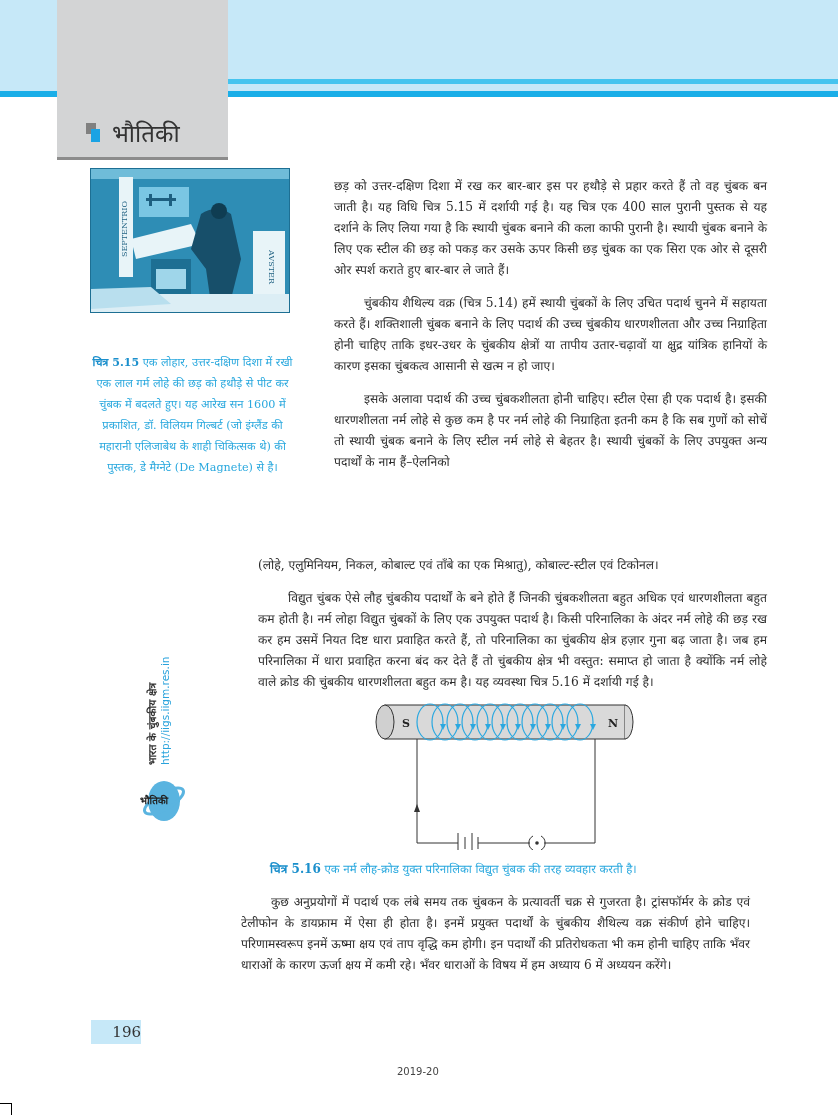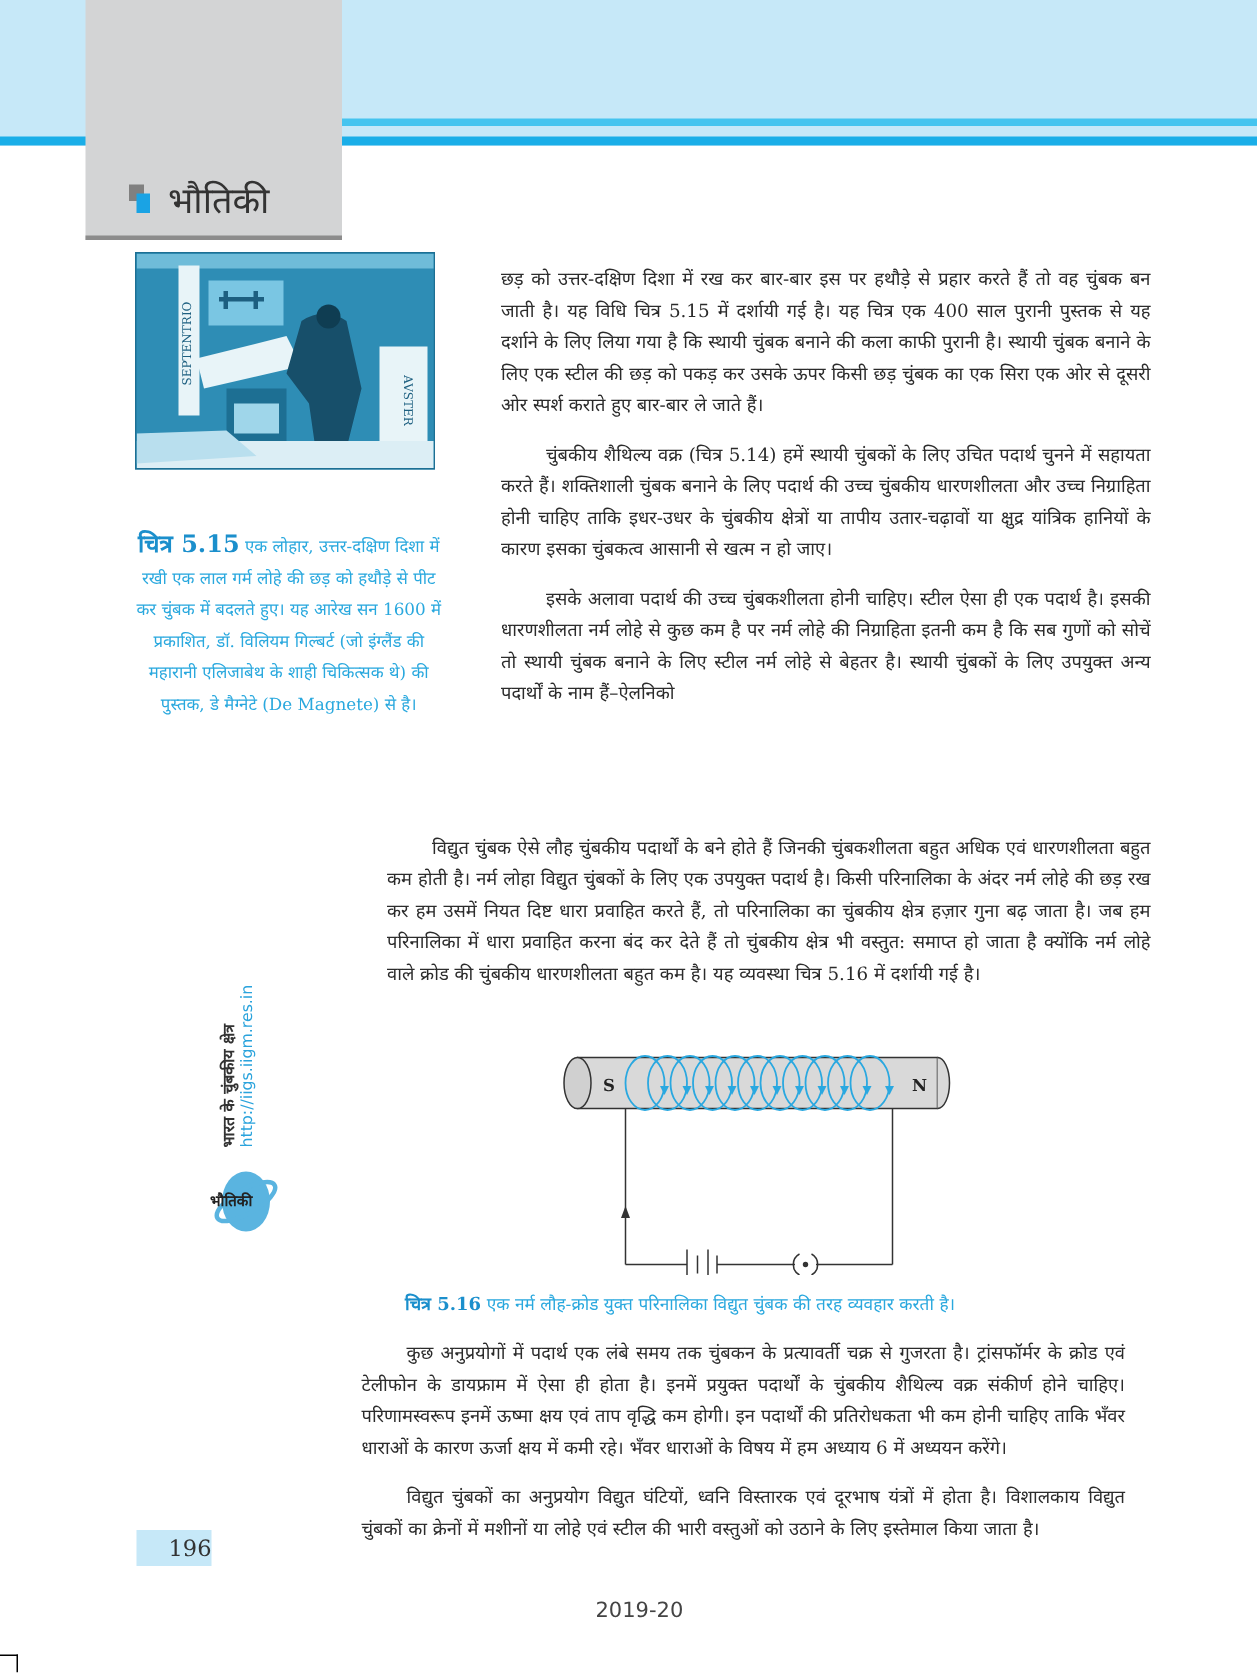--- a/index.html
+++ b/index.html
@@ -17,21 +17,21 @@
   .sq-icon .b { position: absolute; left: 5px; top: 6px; width: 9px; height: 13px; background: #1aa3e4; }
   .chapter-title .t { font-family: "DejaVu Sans", sans-serif; font-size: 24px; color: #333; }
 
   .corner-tl { position: absolute; left: 0; top: 0; width: 12px; height: 12px; border-right: 1px solid #000; border-bottom: 1px solid #000; }
   .corner-bl { position: absolute; left: 0; top: 1103px; width: 12px; height: 12px; border-right: 1px solid #000; border-top: 1px solid #000; }
 
   
   .engraving { position: absolute; left: 90px; top: 168px; width: 200px; height: 145px; background: #2d8fb8; overflow: hidden; border: 1px solid #1d6f93; }
   .engraving svg { display: block; }
   .fig515-caption { position: absolute; left: 90px; top: 352px; width: 205px; font-size: 11.2px; line-height: 21px; color: #29a8de; text-align: center; font-family: "DejaVu Serif", serif; }
-  .fig515-caption b { color: #1b8fcc; font-weight: bold; font-size: 16px; }
+  .fig515-caption b { color: #1b8fcc; font-weight: bold; font-size: 11px; }
 
   
   .col { position: absolute; font-size: 12.2px; line-height: 21px; color: #2b2b2b; text-align: justify; font-family: "DejaVu Serif", serif; }
   .col p { margin: 12px; }
   .col p.ind { text-indent: 30px; }
   .col1 { left: 322px; top: 164px; width: 457px; }
   .col2 { left: 246px; top: 543px; width: 533px; }
   .col3 { left: 229px; top: 880px; width: 533px; }
 
   
@@ -41,21 +41,21 @@
   .ie-logo { position: absolute; left: 142px; top: 775px; width: 44px; height: 52px; }
   .ie-logo .txt { position: absolute; left: -2px; top: 18px; font-family: "DejaVu Sans", sans-serif; font-size: 10px; font-weight: bold; color: #222; white-space: nowrap; }
 
   
   .fig516 { position: absolute; left: 370px; top: 690px; width: 280px; height: 160px; }
   .fig516-caption { position: absolute; left: 270px; top: 860px; width: 520px; font-size: 11.5px; color: #29a8de; font-family: "DejaVu Serif", serif; white-space: nowrap; }
   .fig516-caption b { color: #1b8fcc; font-size: 12px; }
 
   
   .page-num { position: absolute; left: 91px; top: 1020px; width: 50px; height: 24px; background: #c6e8f8; font-size: 15px; text-align: right; line-height: 24px; color: #333; }
-  .footer-year { position: absolute; left: 397px; top: 1066px; font-family: "DejaVu Sans", sans-serif; font-size: 14px; color: #444; }
+  .footer-year { position: absolute; left: 397px; top: 1066px; font-family: "DejaVu Sans", sans-serif; font-size: 10px; color: #444; }
 </style>
 </head>
 <body>
 
 <div class="corner-tl"></div>
 <div class="band"></div>
 <div class="stripe-thin"></div>
 <div class="stripe-thick"></div>
 <div class="grey-block"></div>
 <div class="chapter-title">
@@ -92,20 +92,21 @@
   <span>एक लोहार, उत्तर-दक्षिण दिशा में रखी एक लाल गर्म लोहे की छड़ को हथौड़े से पीट कर चुंबक में बदलते हुए। यह आरेख सन 1600 में प्रकाशित, डॉ. विलियम गिल्बर्ट (जो इंग्लैंड की महारानी एलिजाबेथ के शाही चिकित्सक थे) की पुस्तक, डे मैग्नेटे (De Magnete) से है।</span>
 </div>
 
 <div class="col col1">
   <p>छड़ को उत्तर-दक्षिण दिशा में रख कर बार-बार इस पर हथौड़े से प्रहार करते हैं तो वह चुंबक बन जाती है। यह विधि चित्र 5.15 में दर्शायी गई है। यह चित्र एक 400 साल पुरानी पुस्तक से यह दर्शाने के लिए लिया गया है कि स्थायी चुंबक बनाने की कला काफी पुरानी है। स्थायी चुंबक बनाने के लिए एक स्टील की छड़ को पकड़ कर उसके ऊपर किसी छड़ चुंबक का एक सिरा एक ओर से दूसरी ओर स्पर्श कराते हुए बार-बार ले जाते हैं।</p>
   <p class="ind">चुंबकीय शैथिल्य वक्र (चित्र 5.14) हमें स्थायी चुंबकों के लिए उचित पदार्थ चुनने में सहायता करते हैं। शक्तिशाली चुंबक बनाने के लिए पदार्थ की उच्च चुंबकीय धारणशीलता और उच्च निग्राहिता होनी चाहिए ताकि इधर-उधर के चुंबकीय क्षेत्रों या तापीय उतार-चढ़ावों या क्षुद्र यांत्रिक हानियों के कारण इसका चुंबकत्व आसानी से खत्म न हो जाए।</p>
   <p class="ind">इसके अलावा पदार्थ की उच्च चुंबकशीलता होनी चाहिए। स्टील ऐसा ही एक पदार्थ है। इसकी धारणशीलता नर्म लोहे से कुछ कम है पर नर्म लोहे की निग्राहिता इतनी कम है कि सब गुणों को सोचें तो स्थायी चुंबक बनाने के लिए स्टील नर्म लोहे से बेहतर है। स्थायी चुंबकों के लिए उपयुक्त अन्य पदार्थों के नाम हैं–ऐलनिको</p>
 </div>
 
 <div class="col col2">
+  <p>(लोहे, एलुमिनियम, निकल, कोबाल्ट एवं ताँबे का एक मिश्रातु), कोबाल्ट-स्टील एवं टिकोनल।</p>
   <p class="ind">विद्युत चुंबक ऐसे लौह चुंबकीय पदार्थों के बने होते हैं जिनकी चुंबकशीलता बहुत अधिक एवं धारणशीलता बहुत कम होती है। नर्म लोहा विद्युत चुंबकों के लिए एक उपयुक्त पदार्थ है। किसी परिनालिका के अंदर नर्म लोहे की छड़ रख कर हम उसमें नियत दिष्ट धारा प्रवाहित करते हैं, तो परिनालिका का चुंबकीय क्षेत्र हज़ार गुना बढ़ जाता है। जब हम परिनालिका में धारा प्रवाहित करना बंद कर देते हैं तो चुंबकीय क्षेत्र भी वस्तुत: समाप्त हो जाता है क्योंकि नर्म लोहे वाले क्रोड की चुंबकीय धारणशीलता बहुत कम है। यह व्यवस्था चित्र 5.16 में दर्शायी गई है।</p>
 </div>
 
 <div class="side-note">
   <div class="l1">भारत के चुंबकीय क्षेत्र</div>
   <div class="l2">http://iigs.iigm.res.in</div>
 </div>
 <div class="ie-logo">
   <svg width="44" height="52" viewBox="0 0 44 52">
     <ellipse cx="22" cy="26" rx="16" ry="20" fill="#5ab4e0"></ellipse>
@@ -167,18 +168,17 @@
     <polygon points="44,122 50,122 47,114" fill="#333"></polygon>
   </svg>
 </div>
 <div class="fig516-caption">
   <b>चित्र 5.16</b>
   <span>एक नर्म लौह-क्रोड युक्त परिनालिका विद्युत चुंबक की तरह व्यवहार करती है।</span>
 </div>
 
 <div class="col col3">
   <p class="ind">कुछ अनुप्रयोगों में पदार्थ एक लंबे समय तक चुंबकन के प्रत्यावर्ती चक्र से गुजरता है। ट्रांसफॉर्मर के क्रोड एवं टेलीफोन के डायफ्राम में ऐसा ही होता है। इनमें प्रयुक्त पदार्थों के चुंबकीय शैथिल्य वक्र संकीर्ण होने चाहिए। परिणामस्वरूप इनमें ऊष्मा क्षय एवं ताप वृद्धि कम होगी। इन पदार्थों की प्रतिरोधकता भी कम होनी चाहिए ताकि भँवर धाराओं के कारण ऊर्जा क्षय में कमी रहे। भँवर धाराओं के विषय में हम अध्याय 6 में अध्ययन करेंगे।</p>
-  <p class="ind">विद्युत चुंबकों का अनुप्रयोग विद्युत घंटियों, ध्वनि विस्तारक एवं दूरभाष यंत्रों में होता है। विशालकाय विद्युत चुंबकों का क्रेनों में मशीनों या लोहे एवं स्टील की भारी वस्तुओं को उठाने के लिए इस्तेमाल किया जाता है।</p>
 </div>
 
 <div class="page-num">196</div>
 <div class="footer-year">2019-20</div>
 <div class="corner-bl"></div>
 
 </body></html>

